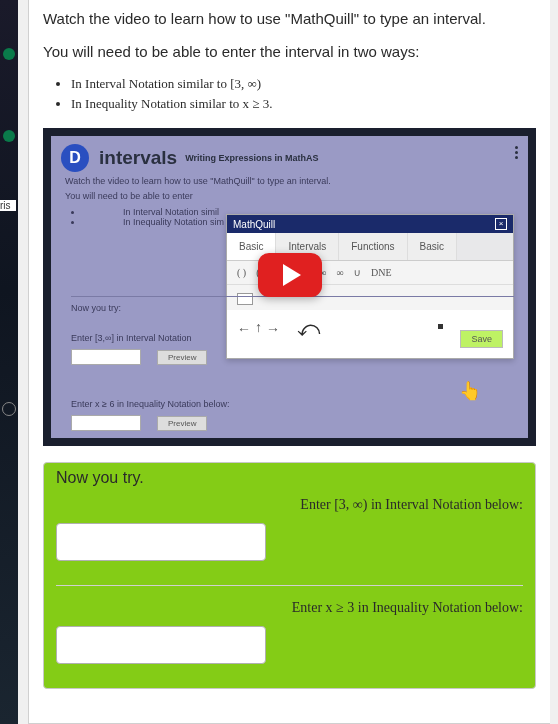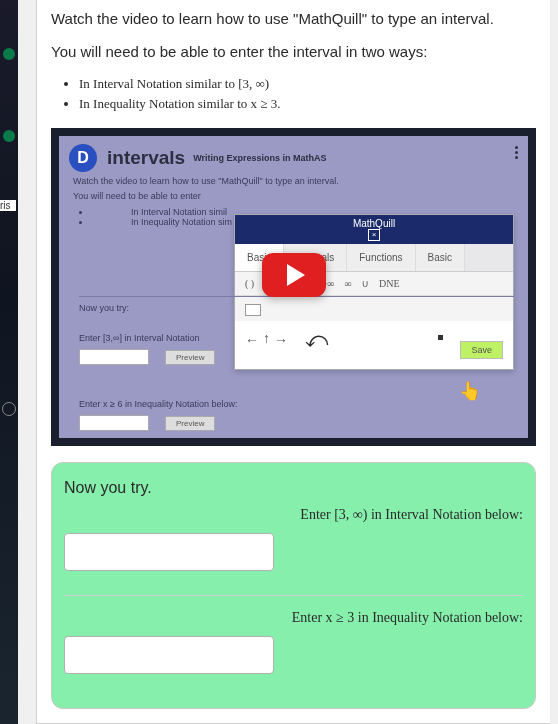--- a/index.html
+++ b/index.html
@@ -53,21 +53,20 @@
       top: 0;
       right: 8px;
       bottom: 0;
       background: #fff;
       border: 1px solid #d0d0d0;
       border-top: none;
       border-right: none;
       padding: 8px 14px;
       font-size: 15px;
       color: #2a2a2a;
-      margin-left: 8px;
     }
     .intro { margin-bottom: 12px; line-height: 1.4; }
     .intro2 { margin-bottom: 14px; }
     ul.bullets { margin-left: 28px; margin-bottom: 16px; }
     ul.bullets li { margin-bottom: 4px; font-size: 13px; }
     .mq { font-family: 'Times New Roman', serif; }
 
     
     .video-wrap {
       border: 8px solid #1a1f2e;
@@ -130,21 +129,20 @@
       box-shadow: 0 2px 6px rgba(0,0,0,0.2);
     }
     .mq-titlebar {
       background: #1a2a6a;
       color: #fff;
       font-size: 10px;
       padding: 3px 6px;
       display: flex;
       justify-content: space-between;
       align-items: center;
-      flex-direction: column;
     }
     .mq-close {
       width: 12px; height: 12px;
       border: 1px solid #fff;
       font-size: 8px;
       text-align: center;
       line-height: 10px;
     }
     .mq-tabs {
       display: flex;
@@ -275,23 +273,23 @@
       content: "";
       border-left: 18px solid #fff;
       border-top: 11px solid transparent;
       border-bottom: 11px solid transparent;
       margin-left: 4px;
     }
 
     
     .ex-section {
       border: 1px solid #c8c8c8;
-      border-radius: 12px;
-      padding: 16px 12px;
-      background: #86efac;
+      border-radius: 4px;
+      padding: 6px 12px;
+      background: #84cc16;
     }
     .ex-title { font-size: 16px; margin-bottom: 10px; }
     .ex-prompt { font-size: 14px; margin-bottom: 10px; text-align: right; }
     .ex-input {
       width: 210px;
       height: 38px;
       border: 1px solid #b0b0b0;
       border-radius: 4px;
       background: #fff;
       margin-bottom: 18px;

